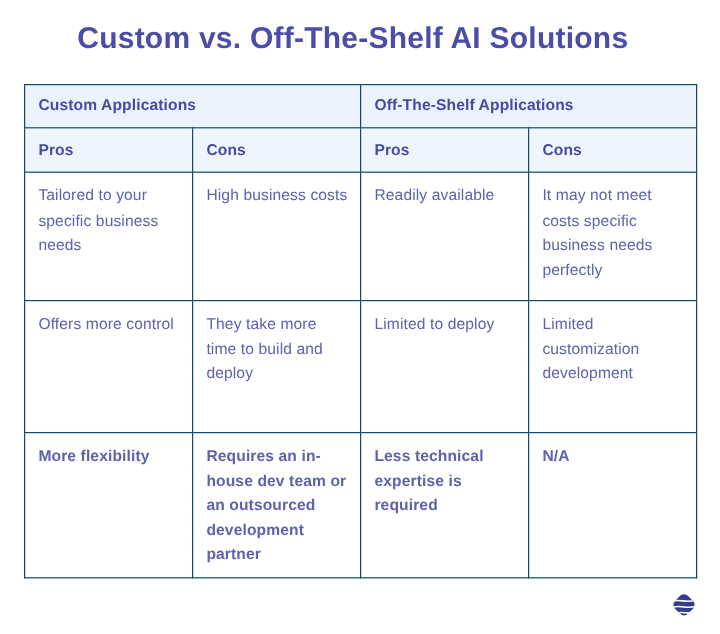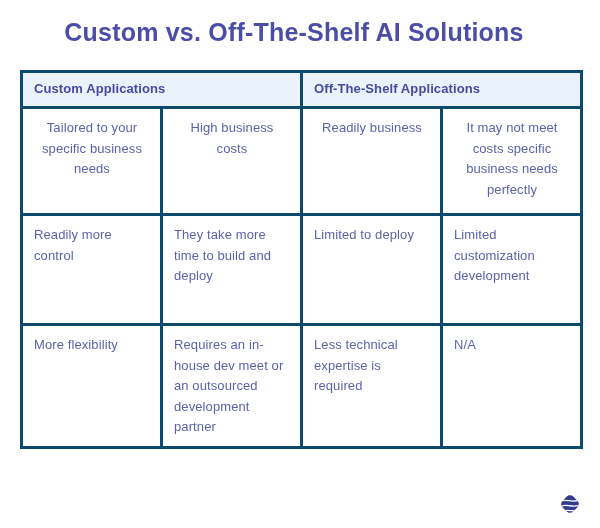--- a/index.html
+++ b/index.html
@@ -20,21 +20,21 @@
   }
   table.compare {
     position: absolute;
     left: 20px; top: 70px;
     width: 560px;
     border-collapse: collapse;
     table-layout: fixed;
   }
   table.compare th, table.compare td {
     box-sizing: border-box;
-    border: 3px solid #0c4a6e;
+    border: 1px solid #0c4a6e;
     text-align: left;
     vertical-align: top;
     padding: 9px 10px 8px 11px;
     font-size: 13px;
     line-height: 1.58;
     letter-spacing: 0.1px;
     color: #5d62ab;
     font-weight: normal;
     overflow: hidden;
   }
@@ -47,23 +47,23 @@
     padding-top: 2px; padding-bottom: 2px;
   }
   tr.col-header th {
     background: #eef5fd;
     color: #474ba0;
     font-weight: bold;
     height: 37px;
     vertical-align: middle;
     padding-top: 2px; padding-bottom: 2px;
   }
-  tr.body-row-0 td { height: 107px; text-align: center; }
+  tr.body-row-0 td { height: 107px; }
   tr.body-row-1 td { height: 110px; }
-  tr.body-row-2 td { height: 118px; }
+  tr.body-row-2 td { height: 118px; font-weight: bold; }
   .logo {
     position: absolute;
     left: 558px; top: 492px;
     width: 24px; height: 24px;
   }
 </style>
 </head>
 <body>
 
 <h1 class="title">Custom vs. Off-The-Shelf AI Solutions</h1>
@@ -73,35 +73,41 @@
     <col style="width:140px">
       <col style="width:140px">
       <col style="width:140px">
       <col style="width:140px">
   </colgroup>
   <tbody>
     <tr class="group-header">
       <th colspan="2">Custom Applications</th>
       <th colspan="2">Off-The-Shelf Applications</th>
     </tr>
+    <tr class="col-header">
+      <th>Pros</th>
+      <th>Cons</th>
+      <th>Pros</th>
+      <th>Cons</th>
+    </tr>
     <tr class="body-row-0">
       <td>Tailored to your specific business needs</td>
       <td>High business costs</td>
-      <td>Readily business</td>
+      <td>Readily available</td>
       <td>It may not meet costs specific business needs perfectly</td>
     </tr>
     <tr class="body-row-1">
-      <td>Readily more control</td>
+      <td>Offers more control</td>
       <td>They take more time to build and deploy</td>
       <td>Limited to deploy</td>
       <td>Limited customization development</td>
     </tr>
     <tr class="body-row-2">
       <td>More flexibility</td>
-      <td>Requires an in-house dev meet or an outsourced development partner</td>
+      <td>Requires an in-house dev team or an outsourced development partner</td>
       <td>Less technical expertise is required</td>
       <td>N/A</td>
     </tr>
   </tbody>
 </table>
 
 <span class="logo">
   <svg width="24" height="24" viewBox="0 0 24 24" aria-hidden="true">
     <defs>
       <clipPath id="diamondClip">

